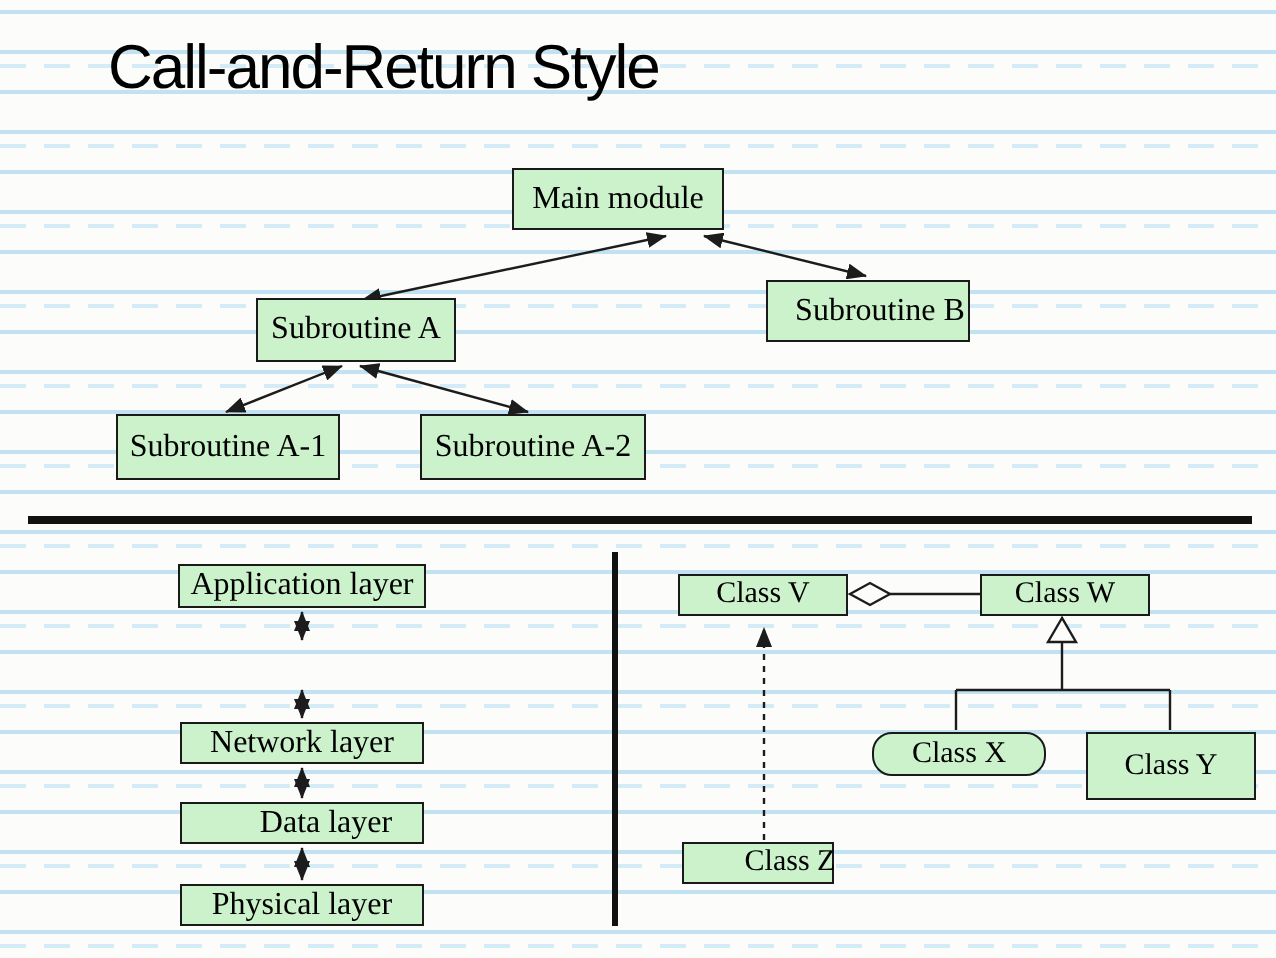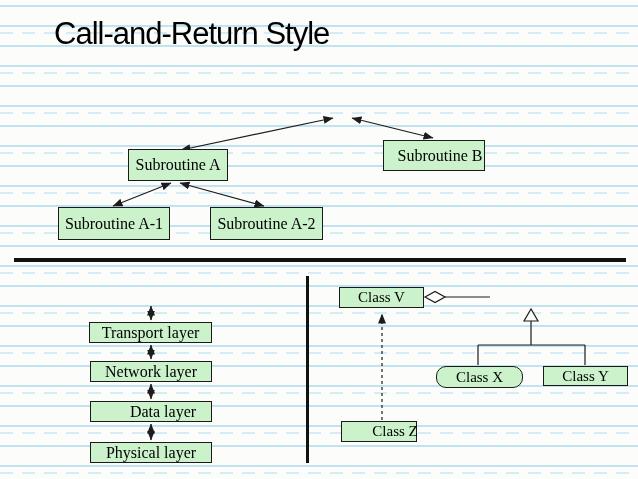--- a/index.html
+++ b/index.html
@@ -81,31 +81,33 @@
 
     <polygon points="531,309 524,321 538,321" fill="#FCFDFB" stroke="#1C1C1C" stroke-width="1.2"></polygon>
     <line x1="531" y1="321" x2="531" y2="345" stroke="#1C1C1C" stroke-width="1.2"></line>
     <line x1="478" y1="345" x2="585" y2="345" stroke="#1C1C1C" stroke-width="1.2"></line>
     <line x1="478" y1="345" x2="478" y2="365" stroke="#1C1C1C" stroke-width="1.2"></line>
     <line x1="585" y1="345" x2="585" y2="365" stroke="#1C1C1C" stroke-width="1.2"></line>
 
     <line x1="382" y1="420" x2="382" y2="314" stroke="#1C1C1C" stroke-width="1.2" stroke-dasharray="3,3" marker-end="url(#arr)"></line>
   </svg>
 
+  <div class="gbox" style="left:256px;top:84px;width:106px;height:31px;">Main module</div>
   <div class="gbox" style="left:128px;top:149px;width:100px;height:32px;">Subroutine A</div>
   <div class="gbox" style="left:383px;top:140px;width:102px;height:31px;padding-left:12px;">Subroutine B</div>
   <div class="gbox" style="left:58px;top:207px;width:112px;height:33px;">Subroutine A-1</div>
   <div class="gbox" style="left:210px;top:207px;width:113px;height:33px;">Subroutine A-2</div>
 
   <div id="h-divider" class="divider"></div>
   <div id="v-divider" class="divider"></div>
 
-  <div class="gbox" style="left:89px;top:322px;width:123px;height:21px;">Transport layer</div>
+  <div class="gbox" style="left:89px;top:282px;width:124px;height:22px;">Application layer</div>
   <div class="gbox" style="left:90px;top:361px;width:122px;height:21px;">Network layer</div>
   <div class="gbox" style="left:90px;top:401px;width:122px;height:21px;padding-left:24px;">Data layer</div>
   <div class="gbox" style="left:90px;top:442px;width:122px;height:21px;">Physical layer</div>
 
   <div class="gbox small" style="left:339px;top:287px;width:85px;height:21px;">Class V</div>
+  <div class="gbox small" style="left:490px;top:287px;width:85px;height:21px;">Class W</div>
   <div class="gbox small" style="left:436px;top:366px;width:87px;height:22px;border-radius:10px;">Class X</div>
-  <div class="gbox small" style="left:543px;top:366px;width:85px;height:20px;">Class Y</div>
+  <div class="gbox small" style="left:543px;top:366px;width:85px;height:34px;">Class Y</div>
   <div class="gbox small" style="left:341px;top:421px;width:76px;height:21px;padding-left:32px;">Class Z</div>
 
 </div>
 
 </body></html>

